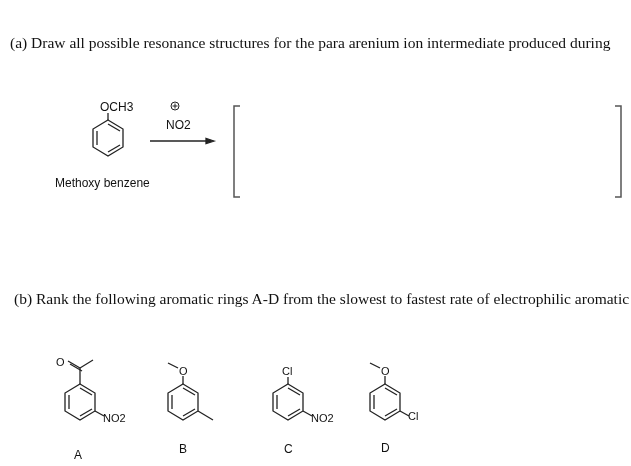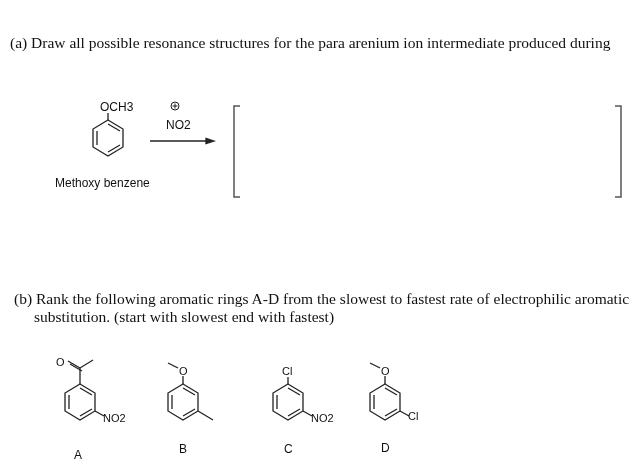--- a/index.html
+++ b/index.html
@@ -11,21 +11,20 @@
 </style>
 </head>
 <body>
 
 <div class="q" style="left:10px; top:6px;margin-top:28px;">
   <span>(a) Draw all possible resonance structures for the para arenium ion intermediate produced during</span>
 </div>
 
 <div class="q" style="left:14px; top:290px;">
   <span>(b) Rank the following aromatic rings A-D from the slowest to fastest rate of electrophilic aromatic</span>
-  <span class="l2">substitution. (start with slowest end with fastest)</span>
 </div>
 
 <svg class="chem" width="631" height="466" viewBox="0 0 631 466">
   <g stroke="#222" stroke-width="1.3" fill="none">
 
     <g>
       <line x1="108" y1="113" x2="108" y2="120"></line>
       <polygon points="108,120 123,129 123,147 108,156 93,147 93,129"></polygon>
       <line x1="108" y1="124" x2="120" y2="131"></line>
       <line x1="97" y1="131" x2="97" y2="145"></line>

